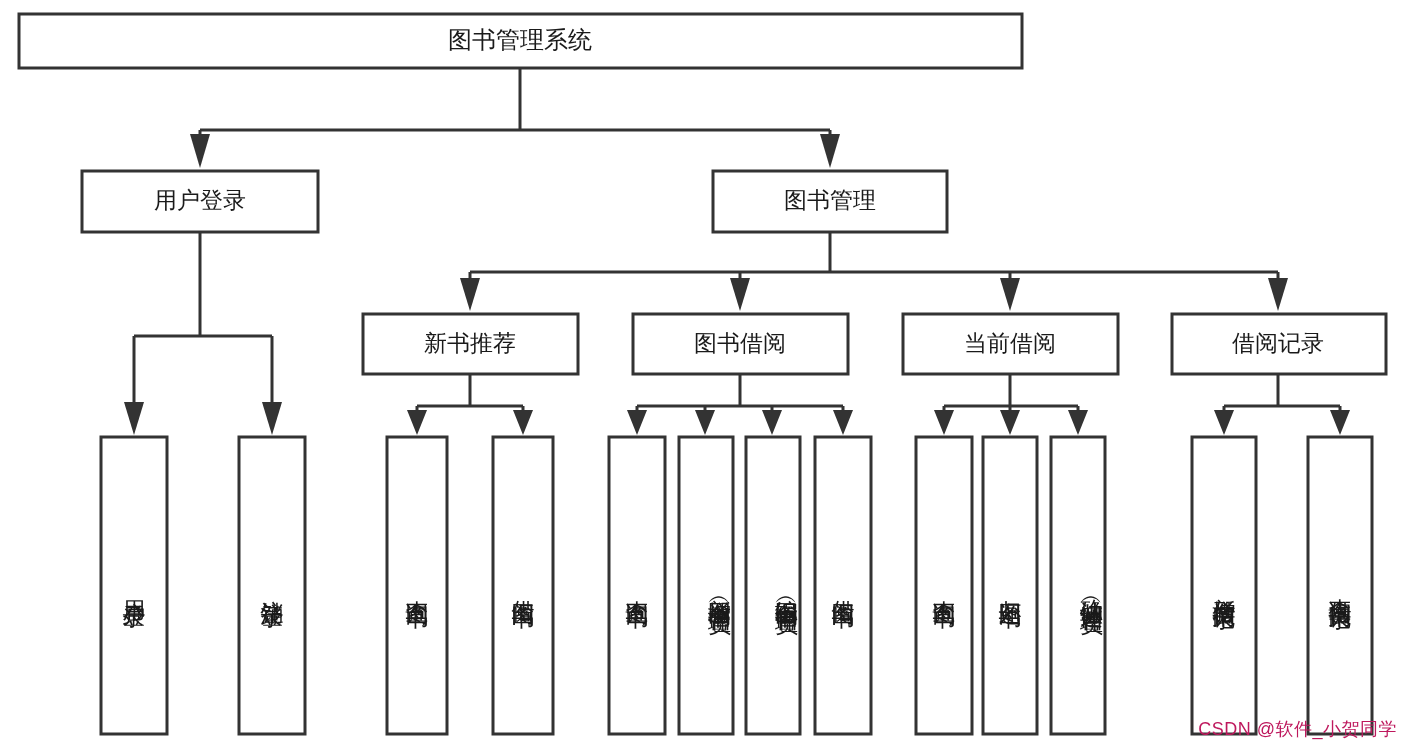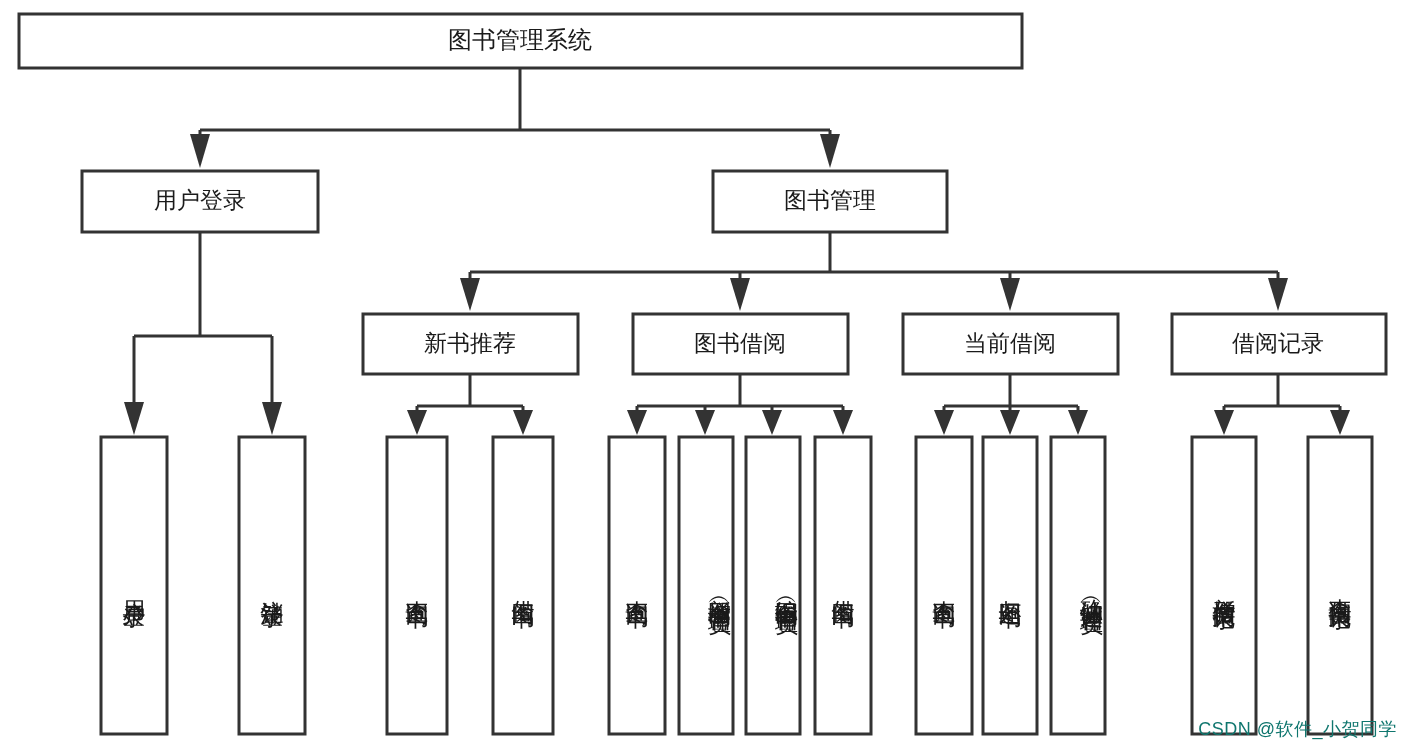--- a/index.html
+++ b/index.html
@@ -63,21 +63,21 @@
     text-align: center;
     white-space: nowrap;
     pointer-events: none;
   }
   .watermark {
     position: absolute;
     right: 8px;
     bottom: 6px;
     font-family: "Liberation Sans", "DejaVu Sans", sans-serif;
     font-size: 18px;
-    color: #0f766e;
+    color: #be185d;
     white-space: nowrap;
     letter-spacing: 0.5px;
     margin-top: 44px;
   }
 </style>
 </head>
 <body>
 
 <div id="diagram-root">
 

